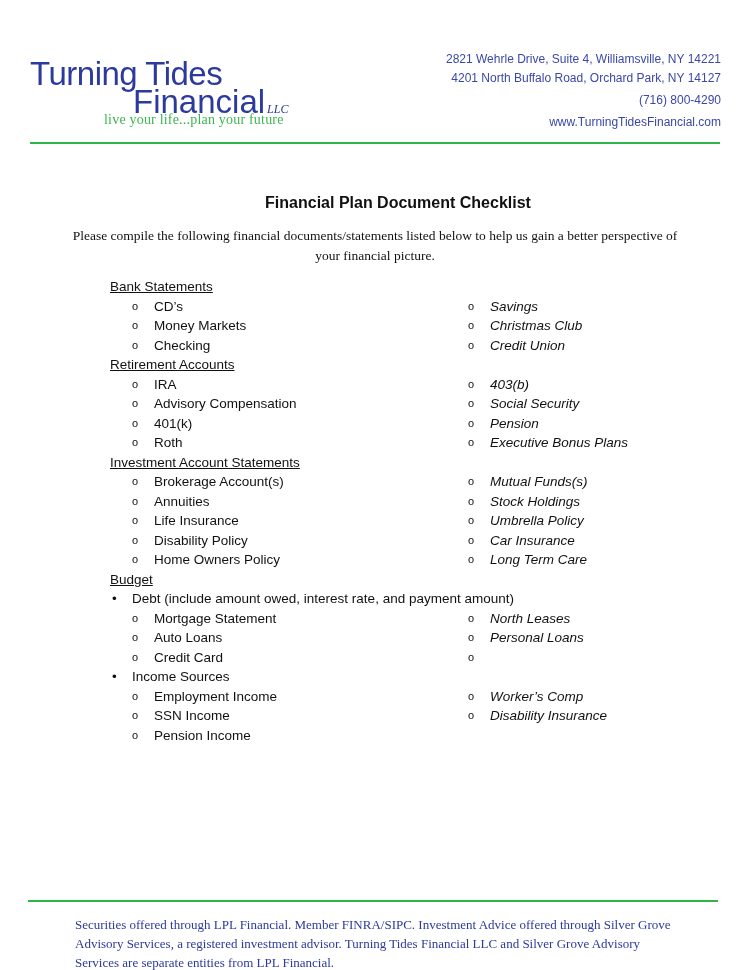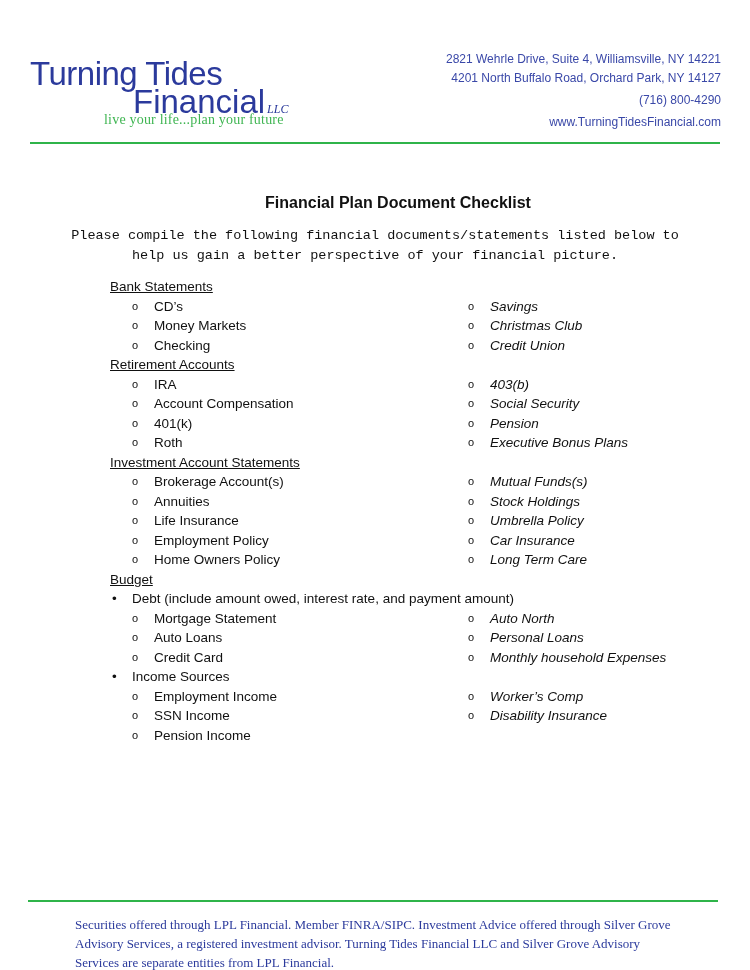--- a/index.html
+++ b/index.html
@@ -9,21 +9,21 @@
     .logo .l1 { position: absolute; left: 0; top: 0; font-size: 33px; letter-spacing: -0.5px; white-space: nowrap; line-height: 36px; }
     .logo .l2 { position: absolute; left: 103px; top: 28px; font-size: 33px; white-space: nowrap; line-height: 36px; }
     .logo .llc { font-size: 12px; font-style: italic; font-family: "Liberation Serif", serif; margin-left: 2px; }
     .logo .tag { position: absolute; left: 74px; top: 56px; font-size: 14px; color: #3fb552; font-family: "Liberation Serif", serif; white-space: nowrap; letter-spacing: 0.2px; }
     .addr { position: absolute; right: 29px; top: 34px; text-align: right; color: #3a48a8; font-family: "Liberation Sans", sans-serif; font-size: 12px; line-height: 19px; }
     .addr div { white-space: nowrap; }
     .addr .ph { margin-top: 3px; }
     .addr .web { margin-top: 3px; }
     .rule-top { position: absolute; left: 30px; top: 126px; width: 690px; height: 2px; background: #2fb44a; }
     .title { position: absolute; left: 0; width: 750px; top: 178px; text-align: center; font-family: "Liberation Sans", sans-serif; font-weight: bold; font-size: 16px; color: #111; padding-left: 23px; }
-    .intro { position: absolute; left: 70px; width: 610px; top: 210px; text-align: center; font-family: Liberation Mono, monospace; font-size: 13.5px; line-height: 20px; color: #111; }
+    .intro { position: absolute; left: 70px; width: 610px; top: 210px; text-align: center; font-family: Liberation Serif, serif; font-size: 13.5px; line-height: 20px; color: #111; }
     .list { position: absolute; left: 110px; top: 261px; width: 600px; font-family: "Liberation Sans", sans-serif; font-size: 13.5px; color: #111; }
     .row { position: relative; height: 19.5px; line-height: 19.5px; white-space: nowrap; }
     .cat { padding-left: 0; text-decoration: underline; }
     .bul { padding-left: 0; }
     .bul .dot { position: absolute; left: 2px; top: 0; }
     .bul .txt { position: absolute; left: 22px; top: 0; }
     .item .c1o { position: absolute; left: 22px; top: 0; font-size: 11px; }
     .item .c1t { position: absolute; left: 44px; top: 0; }
     .item .c2o { position: absolute; left: 358px; top: 0; font-size: 11px; }
     .item .c2t { position: absolute; left: 380px; top: 0; font-style: italic; }
@@ -76,21 +76,21 @@
 
     <div class="row cat">Retirement Accounts</div>
     <div class="row item">
         <span class="c1o">o</span>
         <span class="c1t">IRA</span>
         <span class="c2o">o</span>
         <span class="c2t">403(b)</span>
       </div>
     <div class="row item">
         <span class="c1o">o</span>
-        <span class="c1t">Account Compensation</span>
+        <span class="c1t">Advisory Compensation</span>
         <span class="c2o">o</span>
         <span class="c2t">Social Security</span>
       </div>
     <div class="row item">
         <span class="c1o">o</span>
         <span class="c1t">401(k)</span>
         <span class="c2o">o</span>
         <span class="c2t">Pension</span>
       </div>
     <div class="row item">
@@ -115,53 +115,52 @@
       </div>
 
     <div class="row item">
         <span class="c1o">o</span>
         <span class="c1t">Life Insurance</span>
         <span class="c2o">o</span>
         <span class="c2t">Umbrella Policy</span>
       </div>
     <div class="row item">
         <span class="c1o">o</span>
-        <span class="c1t">Employment Policy</span>
+        <span class="c1t">Disability Policy</span>
         <span class="c2o">o</span>
         <span class="c2t">Car Insurance</span>
       </div>
     <div class="row item">
         <span class="c1o">o</span>
         <span class="c1t">Home Owners Policy</span>
         <span class="c2o">o</span>
         <span class="c2t">Long Term Care</span>
       </div>
 
     <div class="row cat">Budget</div>
     <div class="row bul">
         <span class="dot">•</span>
         <span class="txt">Debt (include amount owed, interest rate, and payment amount)</span>
       </div>
     <div class="row item">
         <span class="c1o">o</span>
         <span class="c1t">Mortgage Statement</span>
         <span class="c2o">o</span>
-        <span class="c2t">Auto North</span>
+        <span class="c2t">North Leases</span>
       </div>
     <div class="row item">
         <span class="c1o">o</span>
         <span class="c1t">Auto Loans</span>
         <span class="c2o">o</span>
         <span class="c2t">Personal Loans</span>
       </div>
     <div class="row item">
         <span class="c1o">o</span>
         <span class="c1t">Credit Card</span>
         <span class="c2o">o</span>
-        <span class="c2t">Monthly household Expenses</span>
       </div>
     <div class="row bul">
         <span class="dot">•</span>
         <span class="txt">Income Sources</span>
       </div>
     <div class="row item">
         <span class="c1o">o</span>
         <span class="c1t">Employment Income</span>
         <span class="c2o">o</span>
         <span class="c2t">Worker’s Comp</span>

